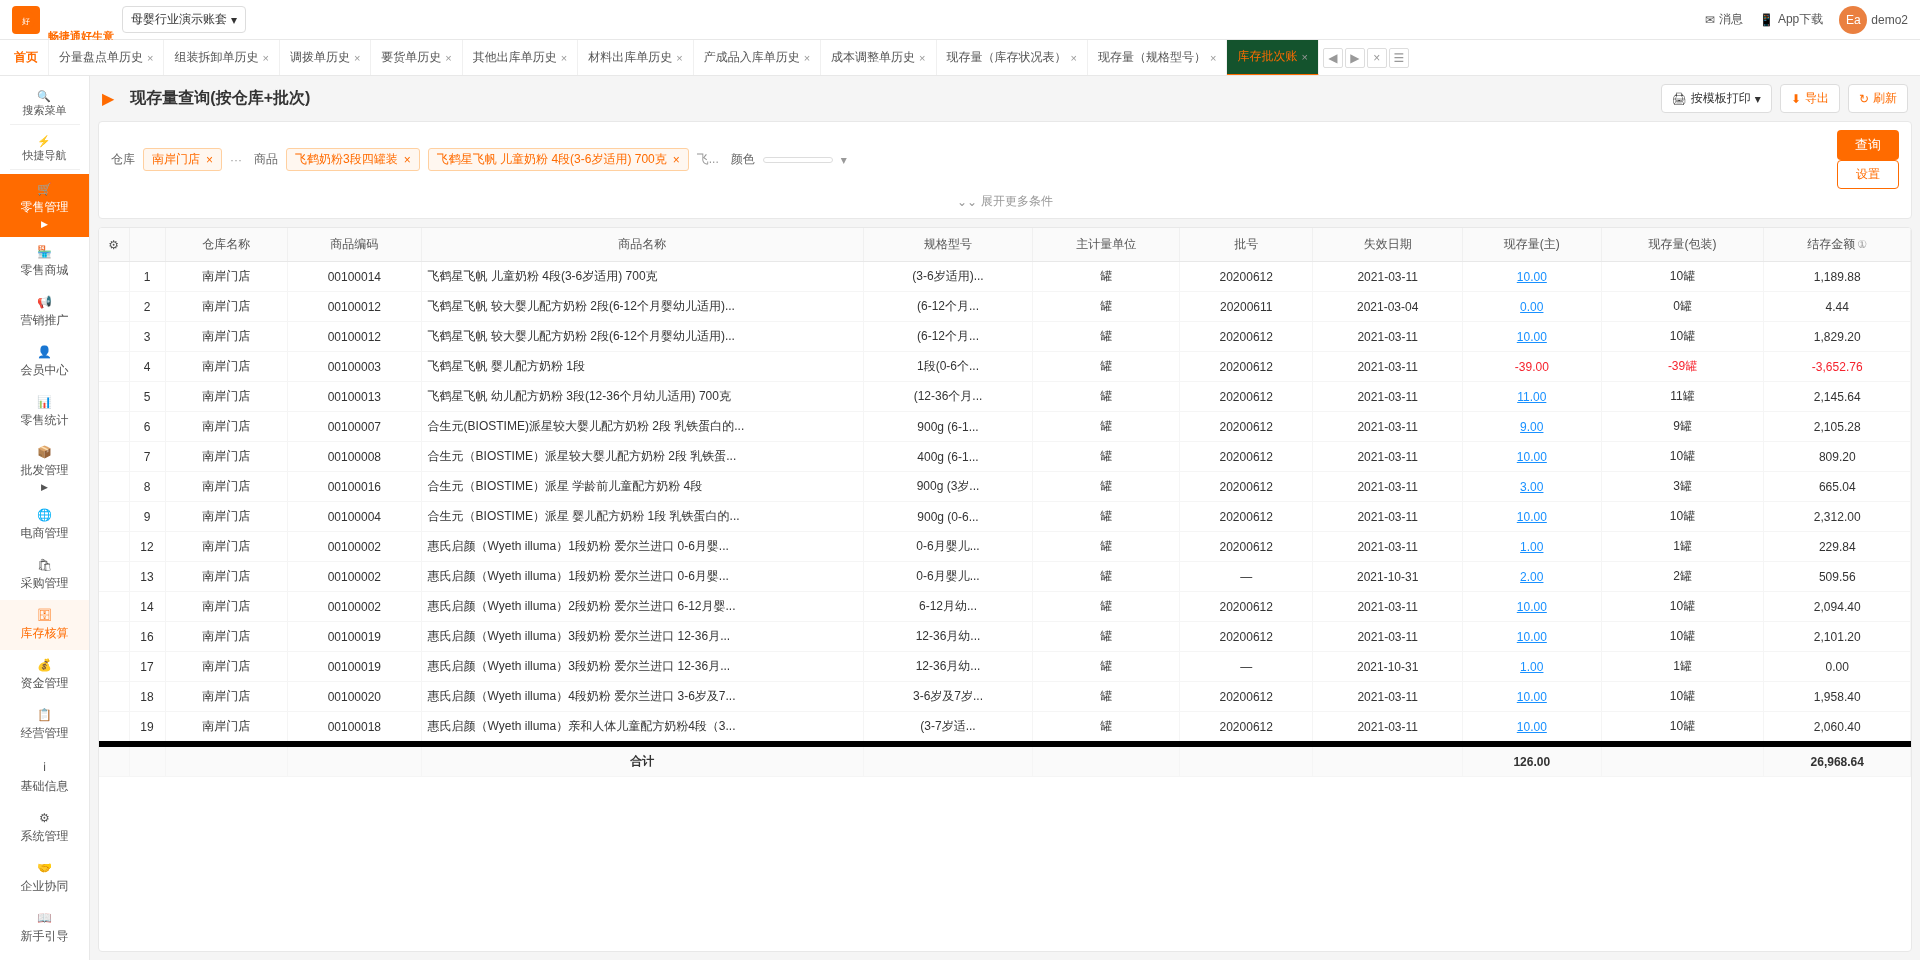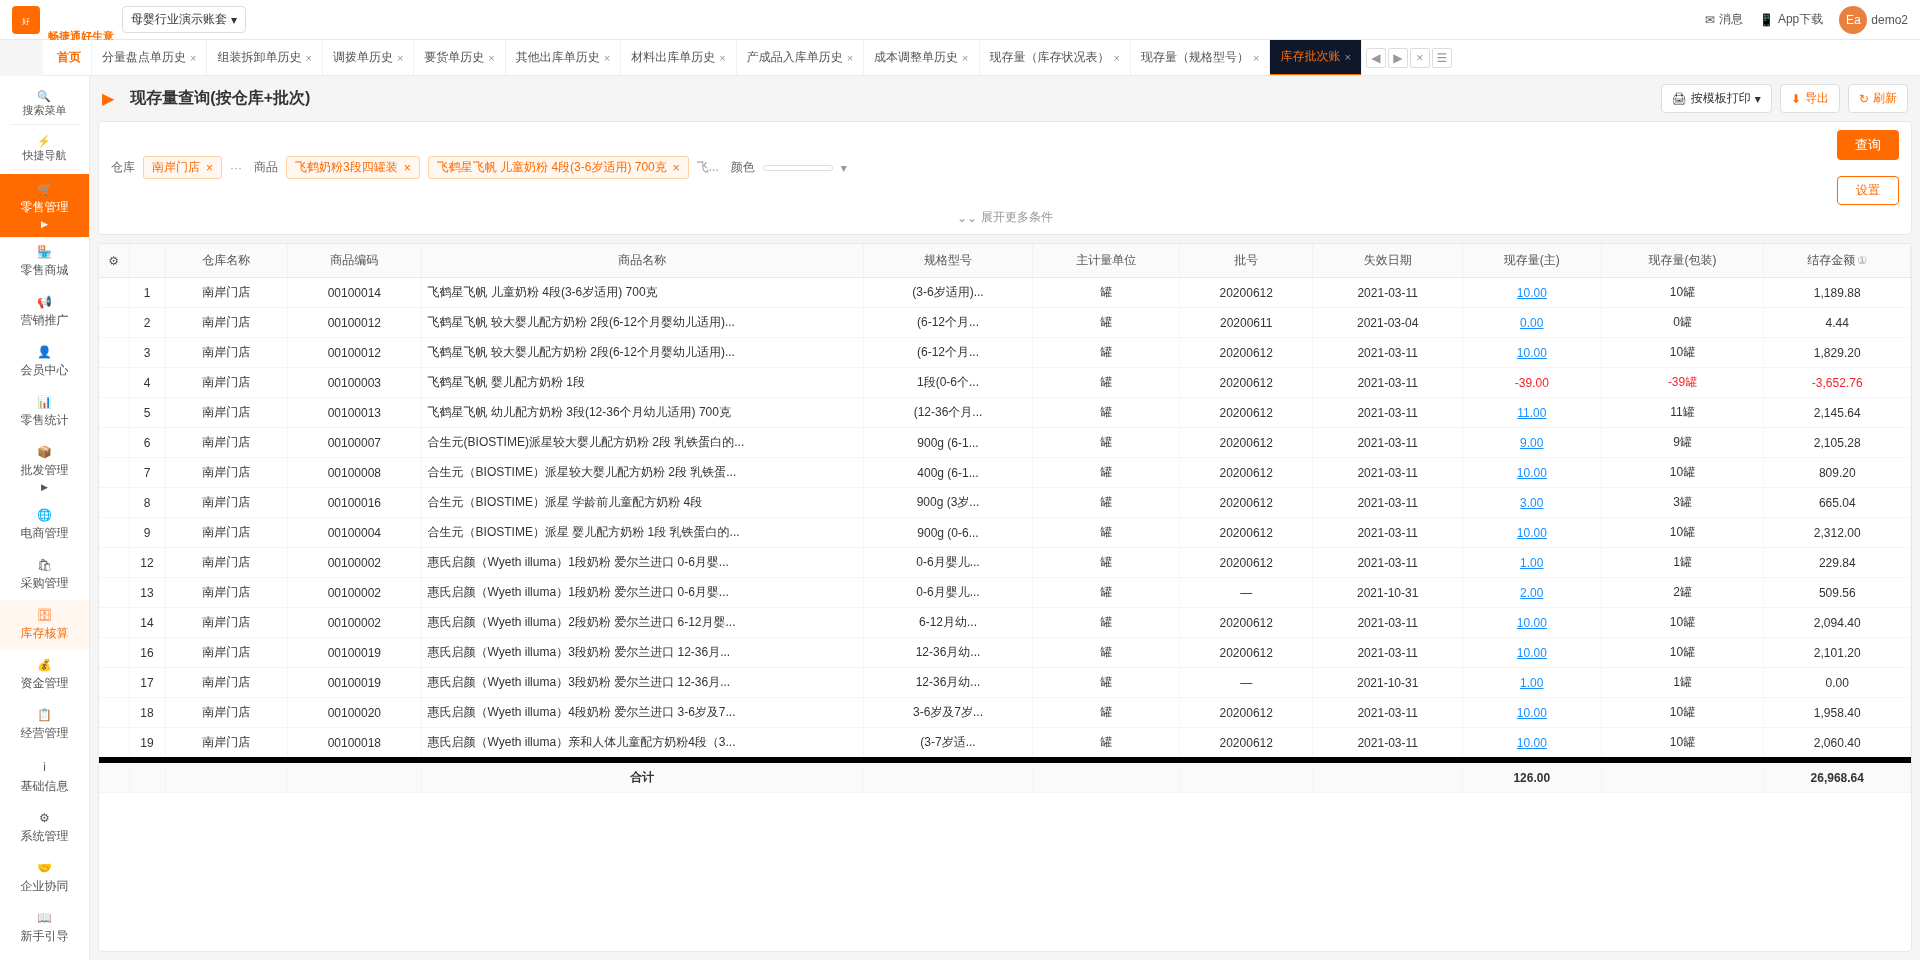--- a/index.html
+++ b/index.html
@@ -8,24 +8,24 @@
     
     .top-bar { display: flex; align-items: center; background: #fff; height: 40px; padding: 0 12px; border-bottom: 1px solid #e8e8e8; justify-content: space-between; }
     .top-bar-left { display: flex; align-items: center; gap: 8px; }
     .logo-icon { width: 28px; height: 28px; background: #ff6b00; border-radius: 4px; display: flex; align-items: center; justify-content: center; color: white; font-size: 10px; }
     .org-selector { display: flex; align-items: center; gap: 4px; padding: 4px 8px; border: 1px solid #ddd; border-radius: 4px; cursor: pointer; font-size: 12px; }
     .top-bar-right { display: flex; align-items: center; gap: 16px; }
     .top-bar-btn { display: flex; align-items: center; gap: 4px; cursor: pointer; color: #555; font-size: 12px; }
     .avatar { width: 28px; height: 28px; background: #ff8c42; border-radius: 50%; display: flex; align-items: center; justify-content: center; color: white; font-size: 12px; }
 
     
-    .nav-tabs { display: flex; align-items: center; background: #fff; border-bottom: 1px solid #e8e8e8; height: 36px; padding: 0 4px; overflow: hidden; margin-left: 43px; }
+    .nav-tabs { display: flex; align-items: center; background: #fff; border-bottom: 1px solid #e8e8e8; height: 36px; padding: 0 4px; overflow: hidden; }
     .nav-tab { display: flex; align-items: center; padding: 0 10px; height: 36px; font-size: 12px; cursor: pointer; white-space: nowrap; border-right: 1px solid #f0f0f0; color: #555; position: relative; }
     .nav-tab.home { color: #ff6b00; font-weight: bold; border-right: 1px solid #f0f0f0; }
-    .nav-tab.active { background: #0f172a; color: #ff6b00; border-bottom: 2px solid #ff6b00; }
+    .nav-tab.active { background: #14532d; color: #ff6b00; border-bottom: 2px solid #ff6b00; }
     .nav-tab .close-btn { margin-left: 4px; color: #999; font-size: 11px; cursor: pointer; }
     .nav-tab-arrows { display: flex; align-items: center; margin-left: auto; gap: 2px; }
     .nav-arrow { width: 20px; height: 20px; display: flex; align-items: center; justify-content: center; cursor: pointer; color: #999; border: 1px solid #ddd; border-radius: 2px; }
 
     
     .main-layout { display: flex; flex: 1; overflow: hidden; }
 
     
     .sidebar { width: 90px; background: #fff; border-right: 1px solid #e8e8e8; display: flex; flex-direction: column; align-items: center; padding-top: 8px; overflow-y: auto; }
     .sidebar-search { width: 70px; text-align: center; padding: 6px 4px; font-size: 11px; color: #555; cursor: pointer; border-bottom: 1px solid #f0f0f0; margin-bottom: 4px; }
@@ -65,21 +65,21 @@
     .data-table td.neg { color: #f5222d; }
     .data-table tr.summary td { background: #fafafa; font-weight: bold; border-top: 6px solid #000000; }
     .table-scroll { overflow-y: auto; flex: 1; }
     .settings-icon-col { width: 30px; }
     .orange-expand { color: #ff6b00; font-size: 16px; cursor: pointer; margin-right: 8px; }
 
     
     .btn-query { background: #ff6b00; color: #fff; border: none; border-radius: 4px; padding: 6px 18px; font-size: 13px; cursor: pointer; }
     .btn-settings { background: #fff; color: #ff6b00; border: 1px solid #ff6b00; border-radius: 4px; padding: 5px 12px; font-size: 12px; cursor: pointer; }
 
-    .filter-right-actions { display: flex; flex-direction: column; gap: 16px; margin-left: auto; }
+    .filter-right-actions { display: flex; flex-direction: column; gap: 0; margin-left: auto; }
     .info-icon { color: #999; font-size: 11px; cursor: pointer; margin-left: 2px; }
 
     .table-outer { overflow: hidden; flex: 1; display: flex; flex-direction: column; }
   </style>
 </head>
 <body>
 
 <div class="top-bar">
   <div class="top-bar-left">
     <div class="logo-icon">

